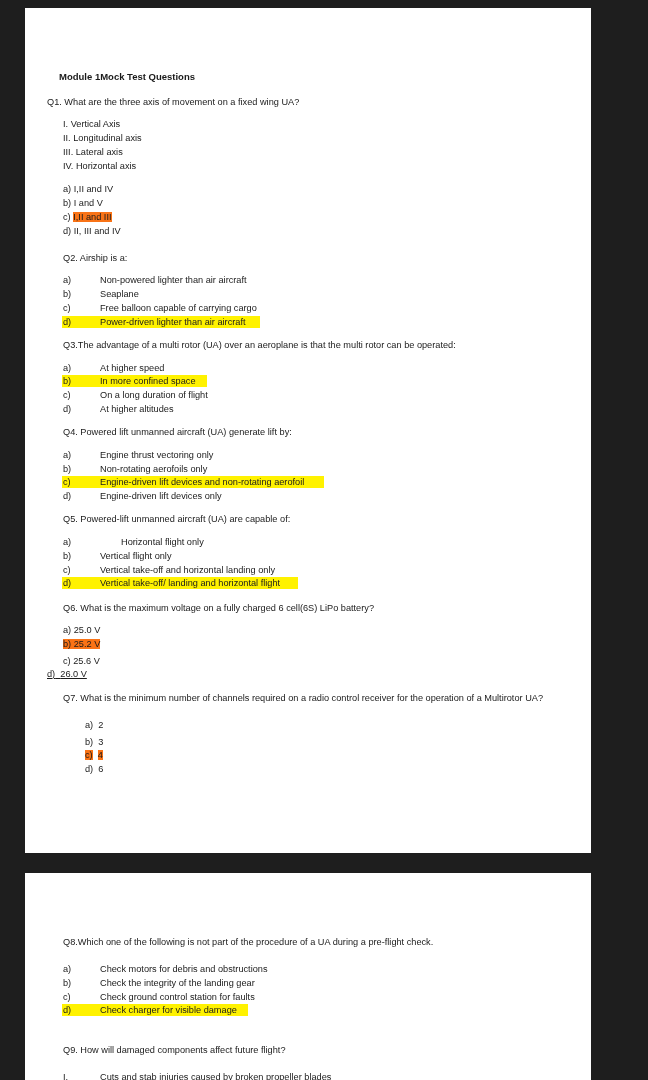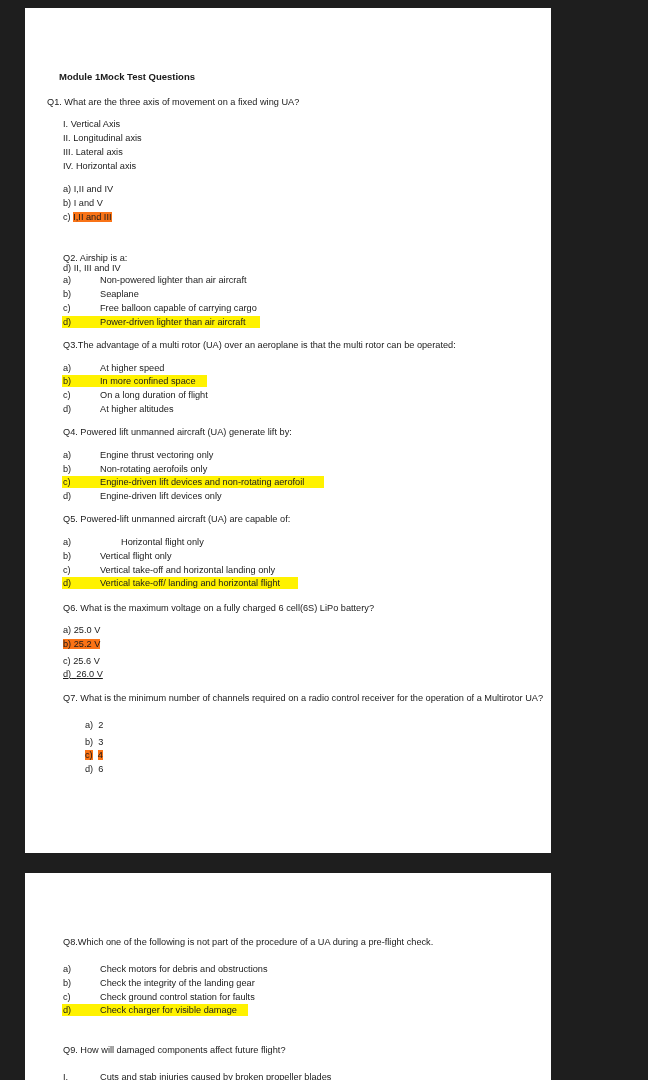--- a/index.html
+++ b/index.html
@@ -4,21 +4,21 @@
   <style>
     html, body { margin: 0; padding: 0; }
     body {
       width: 648px; height: 1080px; overflow: hidden;
       background: #1e1e1e;
       font-family: "Liberation Sans", sans-serif;
       color: #1a1a1a;
       position: relative;
     }
     .page {
-      position: absolute; left: 25px; width: 526px;
+      position: absolute; left: 25px; width: 566px;
       background: #ffffff;
     }
     #page1 { top: 8px; height: 845px; }
     #page2 { top: 873px; height: 207px; text-align: center; }
     .abs { position: absolute; white-space: nowrap; font-size: 9.2px; line-height: 12px; }
     .title { font-weight: bold; font-size: 9.5px; }
     .hl { background: #f97316; }
     .row { position: absolute; white-space: nowrap; font-size: 9.2px; line-height: 12px; height: 12px; }
     .row .lbl { position: absolute; left: 0; }
     .row .txt { position: absolute; left: 37px; }
@@ -34,21 +34,21 @@
 
   <div class="abs" style="left:22px; top:88px;">Q1. What are the three axis of movement on a fixed wing UA?</div>
   <div class="abs" style="left:38px; top:110px;">I. Vertical Axis</div>
   <div class="abs" style="left:38px; top:124px;">II. Longitudinal axis</div>
   <div class="abs" style="left:38px; top:138px;">III. Lateral axis</div>
   <div class="abs" style="left:38px; top:152px;">IV. Horizontal axis</div>
 
   <div class="abs" style="left:38px; top:175px;"><span>a)</span> <span>I,II and IV</span></div>
   <div class="abs" style="left:38px; top:189px;"><span>b)</span> <span>I and V</span></div>
   <div class="abs" style="left:38px; top:203px;"><span>c)</span> <span class="hl">I,II and III</span></div>
-  <div class="abs" style="left:38px; top:217px;margin-top:37px;"><span>d)</span> <span>II, III and IV</span></div>
+  <div class="abs" style="left:38px; top:217px;"><span>d)</span> <span>II, III and IV</span></div>
 
   <div class="abs" style="left:38px; top:244px;">Q2. Airship is a:</div>
   <div class="row" style="left:38px; top:266px;">
       <span class="lbl">a)</span>
       <span class="txt">Non-powered lighter than air aircraft</span>
     </div>
   <div class="row" style="left:38px; top:280px;">
       <span class="lbl">b)</span>
       <span class="txt">Seaplane</span>
     </div>
@@ -116,21 +116,21 @@
   <div class="row hlrow" style="left:38px; top:569px;">
       <span class="bar" style="width:236px;"></span>
       <span class="lbl">d)</span>
       <span class="txt">Vertical take-off/ landing and horizontal flight</span>
     </div>
 
   <div class="abs" style="left:38px; top:594px;">Q6. What is the maximum voltage on a fully charged 6 cell(6S) LiPo battery?</div>
   <div class="abs" style="left:38px; top:616px;"><span>a)</span>&nbsp;<span>25.0 V</span></div>
   <div class="abs" style="left:38px; top:630px;"><span class="hl"><span>b)</span>&nbsp;<span>25.2 V</span></span></div>
   <div class="abs" style="left:38px; top:647px;"><span>c)</span> <span>25.6 V</span></div>
-  <div class="abs" style="left:38px; top:660px;text-decoration:underline;"><span>d)</span>&nbsp;&nbsp;<span>26.0 V</span></div>
+  <div class="abs" style="left:22px; top:660px;text-decoration:underline;"><span>d)</span>&nbsp;&nbsp;<span>26.0 V</span></div>
 
   <div class="abs" style="left:38px; top:684px;">Q7. What is the minimum number of channels required on a radio control receiver for the operation of a Multirotor UA?</div>
   <div class="abs" style="left:60px; top:711px;"><span>a)</span>&nbsp;&nbsp;<span>2</span></div>
   <div class="abs" style="left:60px; top:728px;"><span>b)</span>&nbsp;&nbsp;<span>3</span></div>
   <div class="abs" style="left:60px; top:741px;"><span class="hl">c)</span>&nbsp;&nbsp;<span class="hl">4</span></div>
   <div class="abs" style="left:60px; top:755px;"><span>d)</span>&nbsp;&nbsp;<span>6</span></div>
 </div>
 
 <div id="page2" class="page">
 

